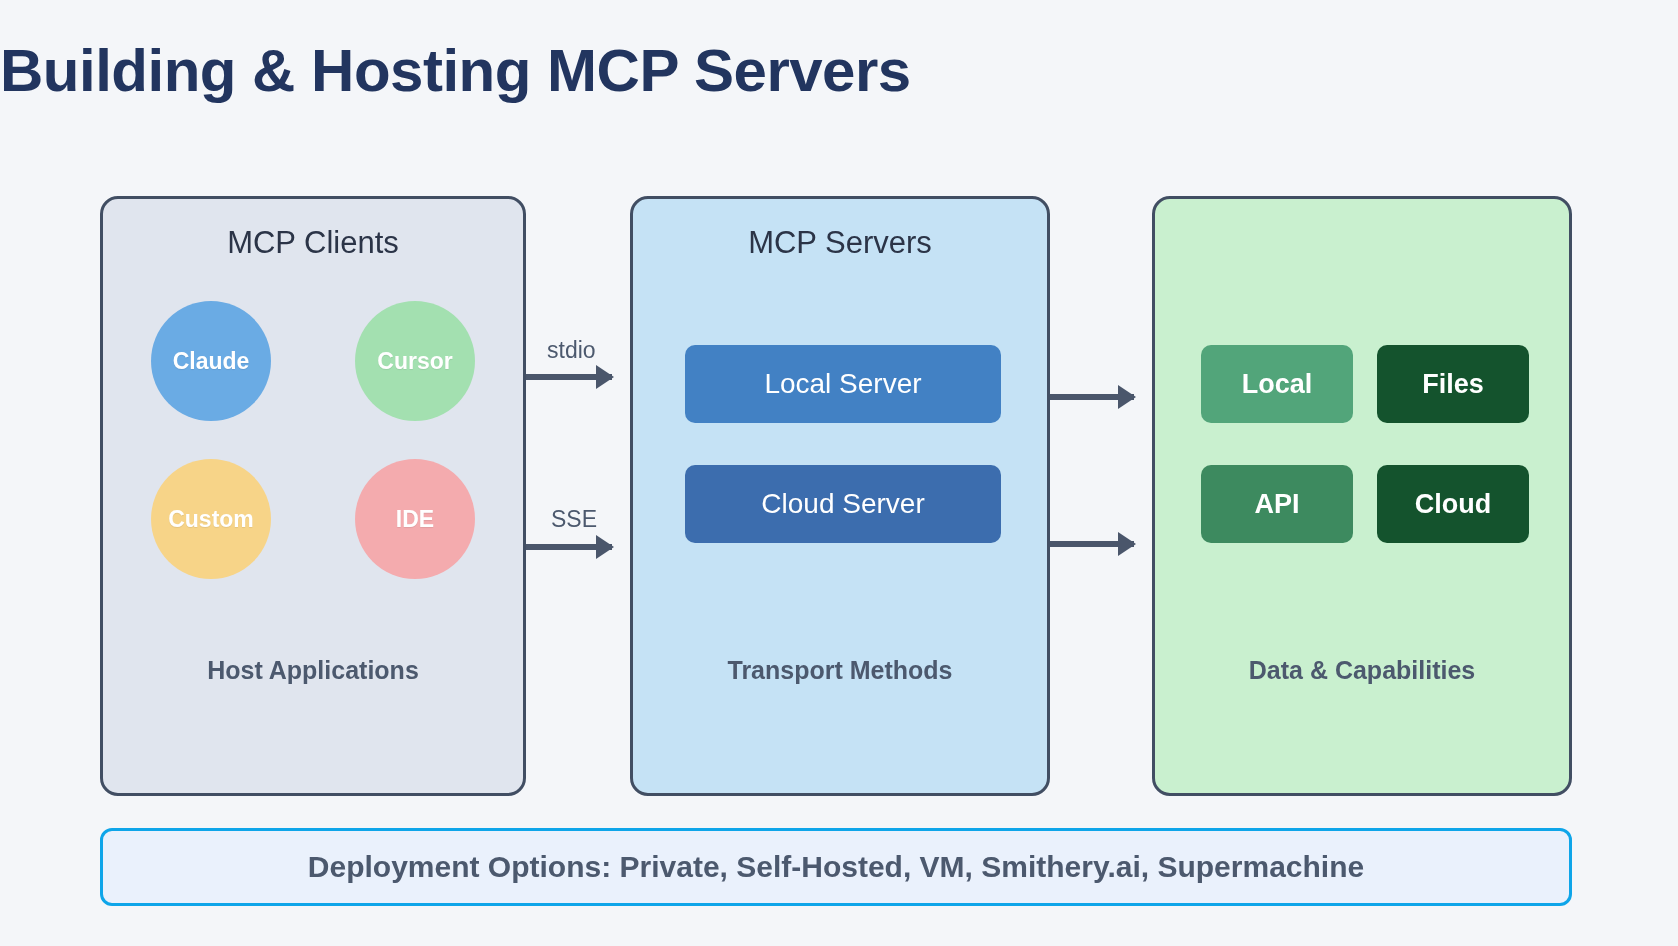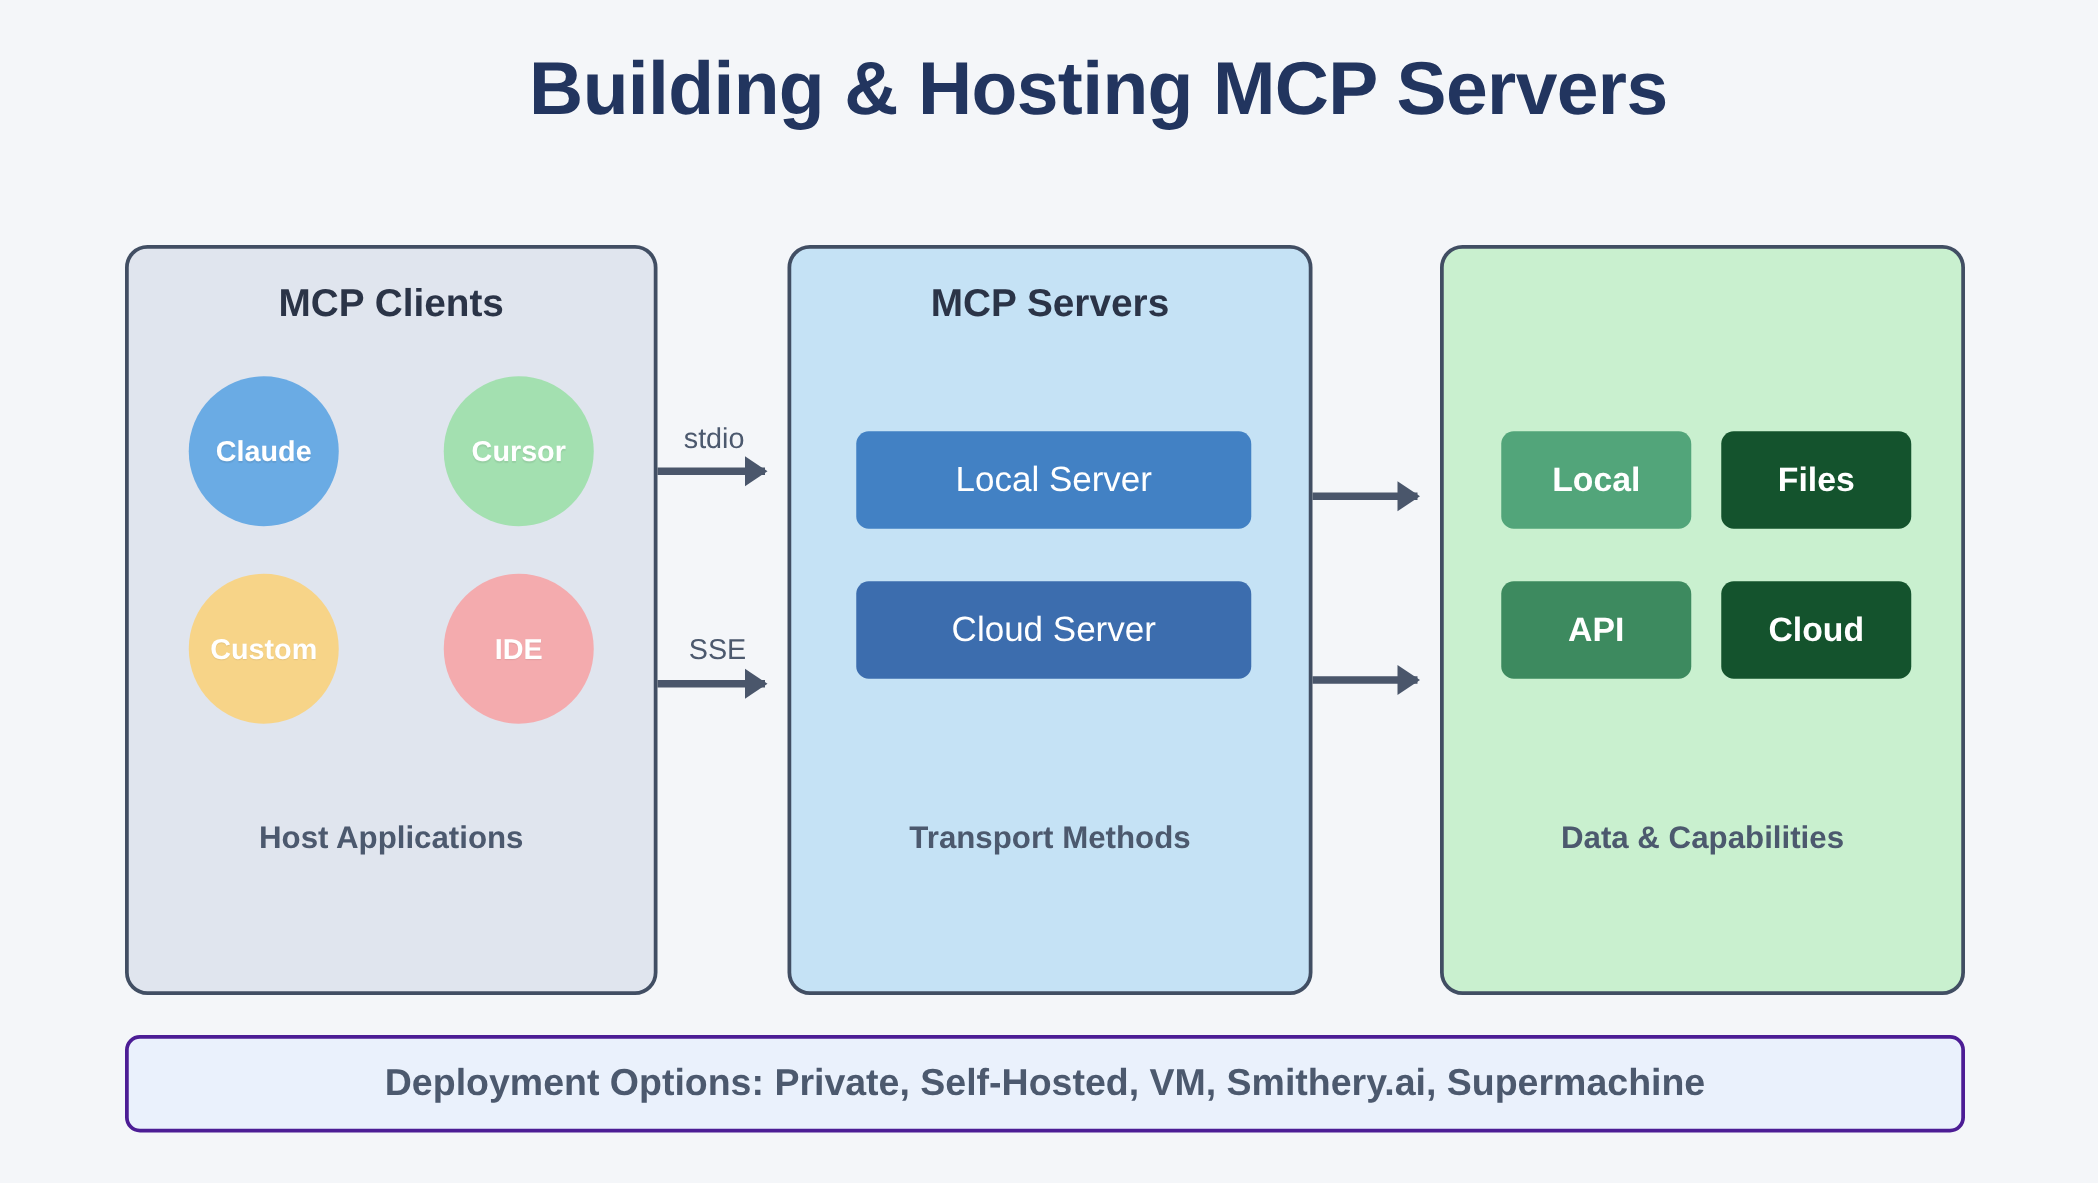--- a/index.html
+++ b/index.html
@@ -19,21 +19,21 @@
     height: 946px;
     background: #f4f6f9;
   }
 
   
   #page-title {
     position: absolute;
     left: 0;
     top: 36px;
     width: 1334px;
-    text-align: right;
+    text-align: left;
     font-size: 60px;
     font-weight: bold;
     letter-spacing: -0.5px;
     color: #22355f;
     white-space: nowrap;
   }
 
   
   .panel {
     position: absolute;
@@ -46,21 +46,21 @@
     align-items: center;
   }
 
   #panel-clients   { left: 100px;  width: 426px; background: #e0e5ee; }
   #panel-servers   { left: 630px;  width: 420px; background: #c5e2f5; }
   #panel-sources   { left: 1152px; width: 420px; background: #c9f0cf; }
 
   .panel-title {
     margin-top: 26px;
     font-size: 31px;
-    font-weight: bold;
+    font-weight: normal;
     color: #2b3447;
     text-align: center;
     white-space: nowrap;
   }
 
   .panel-footer {
     position: absolute;
     left: 0;
     width: 100%;
     bottom: 108px;
@@ -168,21 +168,21 @@
   }
 
   
   #deployment-bar {
     position: absolute;
     left: 100px;
     top: 828px;
     width: 1472px;
     height: 78px;
     background: #eaf1fc;
-    border: 3px solid #4c1d95;
+    border: 3px solid #0ea5e9;
     border-radius: 12px;
     display: flex;
     align-items: center;
     justify-content: center;
   }
 
   #deployment-text {
     font-size: 30px;
     font-weight: bold;
     color: #4c596e;

